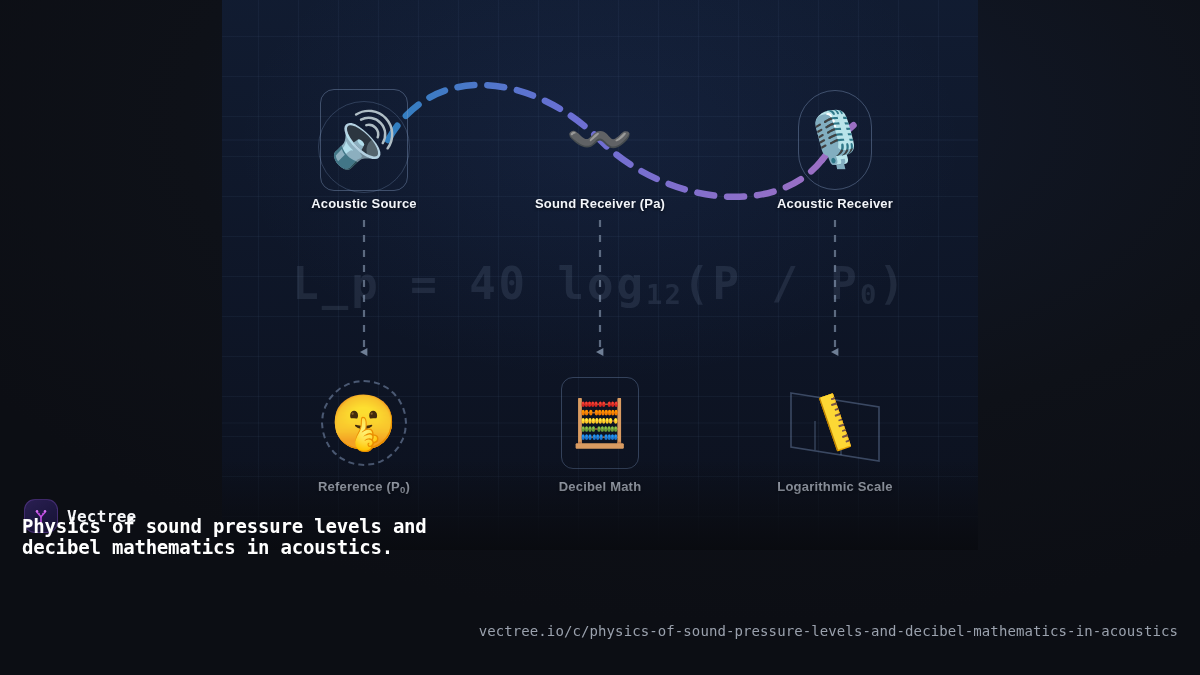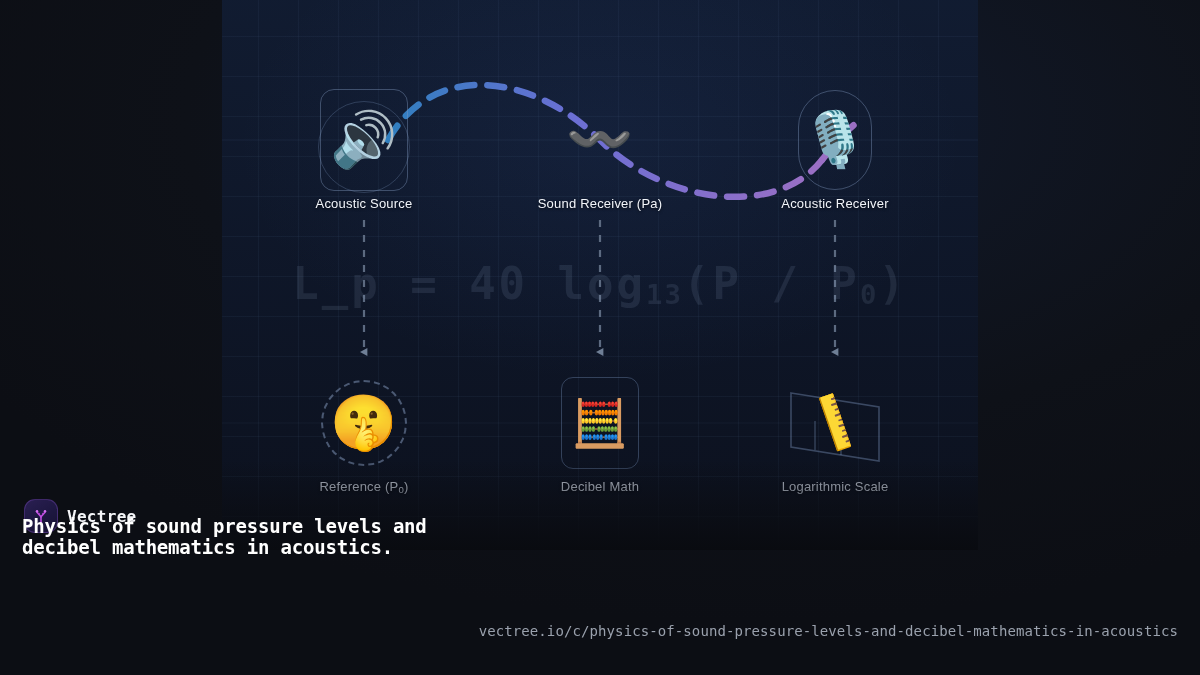--- a/index.html
+++ b/index.html
@@ -53,21 +53,21 @@
     font-size:44px; font-weight:700; letter-spacing:3px;
     color:rgba(150,172,205,.135);
     white-space:nowrap; user-select:none;
   }
   .formula sub { font-size:.62em; letter-spacing:2px; vertical-align:-.18em; }
 
   
   .node { position:absolute; width:170px; text-align:center; }
   .node .art { position:relative; height:112px; display:flex; align-items:center; justify-content:center; }
   .node .lbl {
-    font-size:13px; font-weight:400; letter-spacing:.2px;
+    font-size:13px; font-weight:700; letter-spacing:.2px;
     color:#f2f5fa; text-shadow:0 1px 3px rgba(0,0,0,.65);
   }
   .node.dim .lbl { color:#c4ccd9; }
   .node .lbl sub { font-size:.74em; vertical-align:-.2em; }
 
   
   .frame-rect {
     position:absolute; left:50%; top:50%; transform:translate(-50%,-50%);
     width:88px; height:102px; border:1.6px solid rgba(128,152,190,.42);
     border-radius:14px;
@@ -134,21 +134,21 @@
       <line x1="0" y1="423" x2="756" y2="423" stroke="rgba(125,160,210,.070)" stroke-width="1"></line>
 
       <path d="M 166 140 C 214 56, 316 78, 378 140 C 440 202, 552 220, 600 160" fill="none" stroke="url(#scurve)" stroke-width="6.5" stroke-linecap="round" stroke-dasharray="17 13"></path>
       <path d="M 600 160 C 622 132, 628 128, 638 120" fill="none" stroke="#9b6fc4" stroke-width="6.5" stroke-linecap="round" stroke-dasharray="17 13"></path>
 
       <line x1="142" y1="220" x2="142" y2="352" stroke="#5c6a80" stroke-width="2.2" stroke-dasharray="7 8" marker-end="url(#arw)"></line>
       <line x1="378" y1="220" x2="378" y2="352" stroke="#5c6a80" stroke-width="2.2" stroke-dasharray="7 8" marker-end="url(#arw)"></line>
       <line x1="613" y1="220" x2="613" y2="352" stroke="#5c6a80" stroke-width="2.2" stroke-dasharray="7 8" marker-end="url(#arw)"></line>
     </svg>
 
-    <div class="formula"><span>L_p = 40 log</span><sub>13</sub><span>(P / P</span><sub>0</sub><span>)</span></div>
+    <div class="formula"><span>L_p = 40 log</span><sub>12</sub><span>(P / P</span><sub>0</sub><span>)</span></div>
 
     <div class="node" style="left:57px; top:84px;">
       <div class="art">
         <span class="frame-rect"></span>
         <span class="frame-circle"></span>
         <span class="emoji">🔊</span>
       </div>
       <div class="lbl">Acoustic Source</div>
     </div>
 

